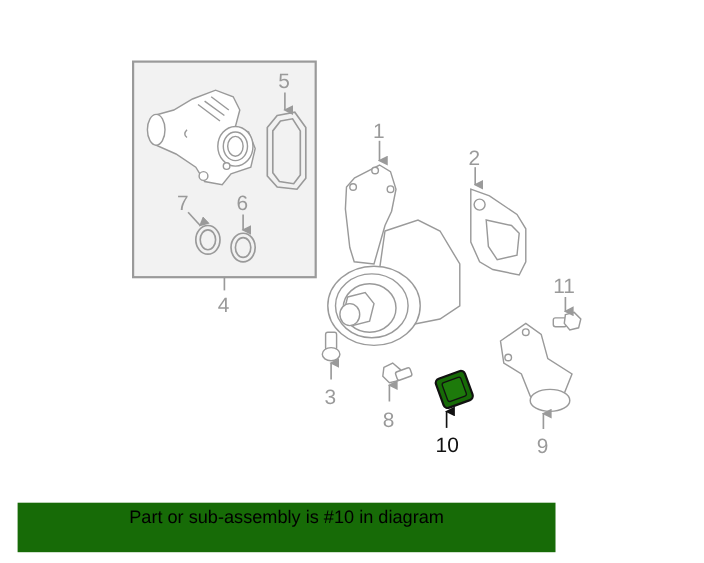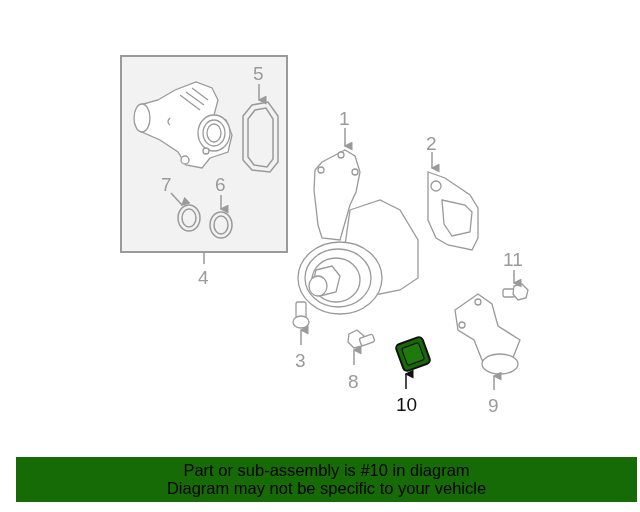--- a/index.html
+++ b/index.html
@@ -1,20 +1,20 @@
 <!DOCTYPE html>
 <html><head>
 <meta charset="utf-8">
 <style>
   html, body { margin:0; padding:0; background:#ffffff; }
   body { width:640px; height:512px; position:relative; overflow:hidden; font-family:"Liberation Sans", sans-serif; }
   #diagram { position:absolute; left:0; top:0; width:640px; height:512px; }
   .callout { font-family:"Liberation Sans", sans-serif; font-size:19px; fill:#9a9a9a; }
   .callout.sel { fill:#111111; }
-  .banner { position:absolute; left:16px; top:457px; width:621px; height:45px; background:#176b07; color:#000; text-align:center; font-size:16.5px; line-height:18px; padding-top:4px; box-sizing:border-box; }
+  .banner { position:absolute; left:16px; top:457px; width:489px; height:45px; background:#176b07; color:#000; text-align:center; font-size:16.5px; line-height:18px; padding-top:4px; box-sizing:border-box; }
 </style>
 </head>
 <body>
 
 <svg id="diagram" viewBox="0 0 640 512" xmlns="http://www.w3.org/2000/svg">
   <defs>
     <marker id="ah" markerWidth="6" markerHeight="6" refX="3" refY="5" orient="auto">
       <path d="M0,0 L6,0 L3,6 z" fill="#9a9a9a"></path>
     </marker>
     <marker id="ahUp" markerWidth="6" markerHeight="6" refX="3" refY="1" orient="auto">
@@ -119,14 +119,13 @@
   <g>
     <rect x="399" y="340" width="28" height="28" rx="4" transform="rotate(-20 413 354)" fill="#176b07" stroke="#111" stroke-width="2"></rect>
     <rect x="404" y="345" width="18" height="18" rx="2" transform="rotate(-20 413 354)" fill="#1d7a0b" stroke="#111" stroke-width="1.2"></rect>
   </g>
   <line x1="406" y1="389" x2="406" y2="374" stroke="#111" stroke-width="1.5" marker-end="url(#ahUpDark)"></line>
   <text class="callout sel" x="396" y="411">10</text>
 </svg>
 
 <div class="banner">
   <div>Part or sub-assembly is #10 in diagram</div>
-  <div>Diagram may not be specific to your vehicle</div>
 </div>
 
 </body></html>

